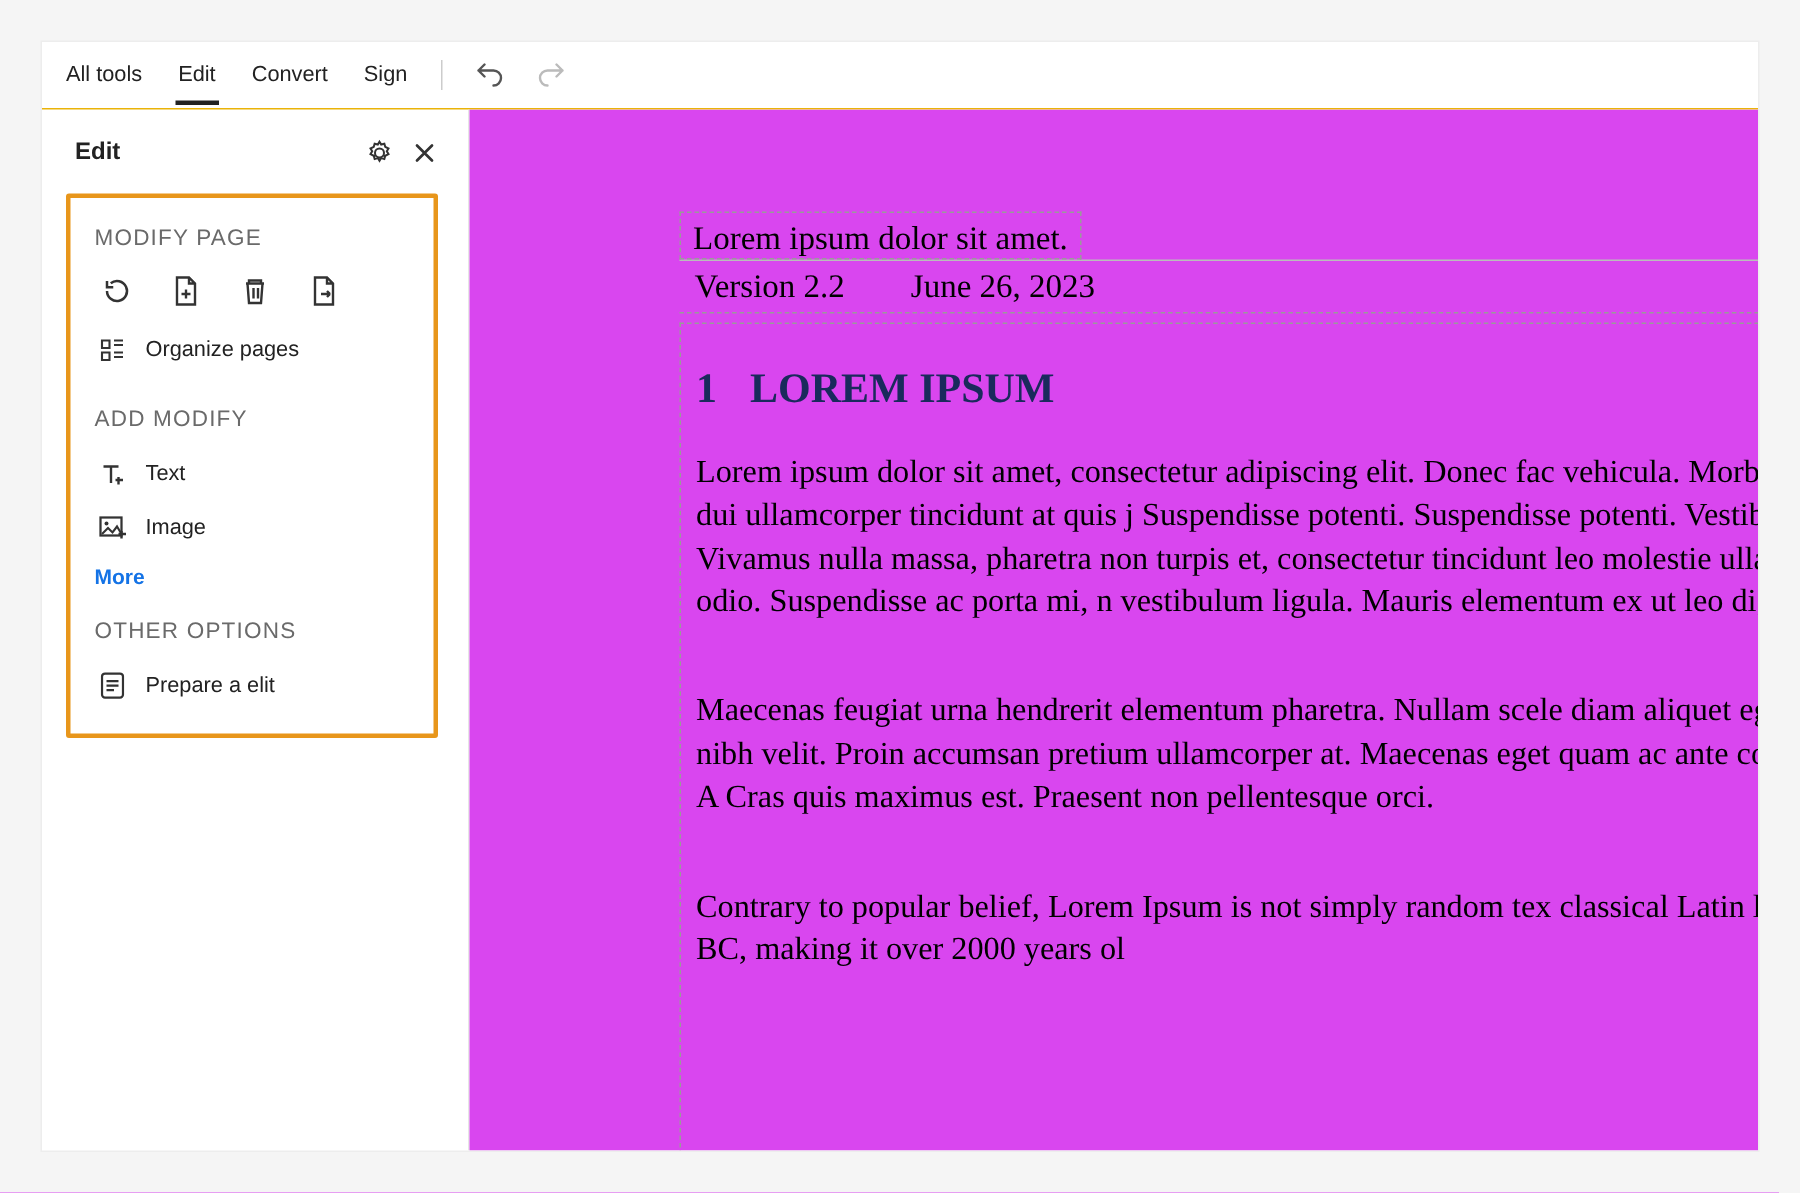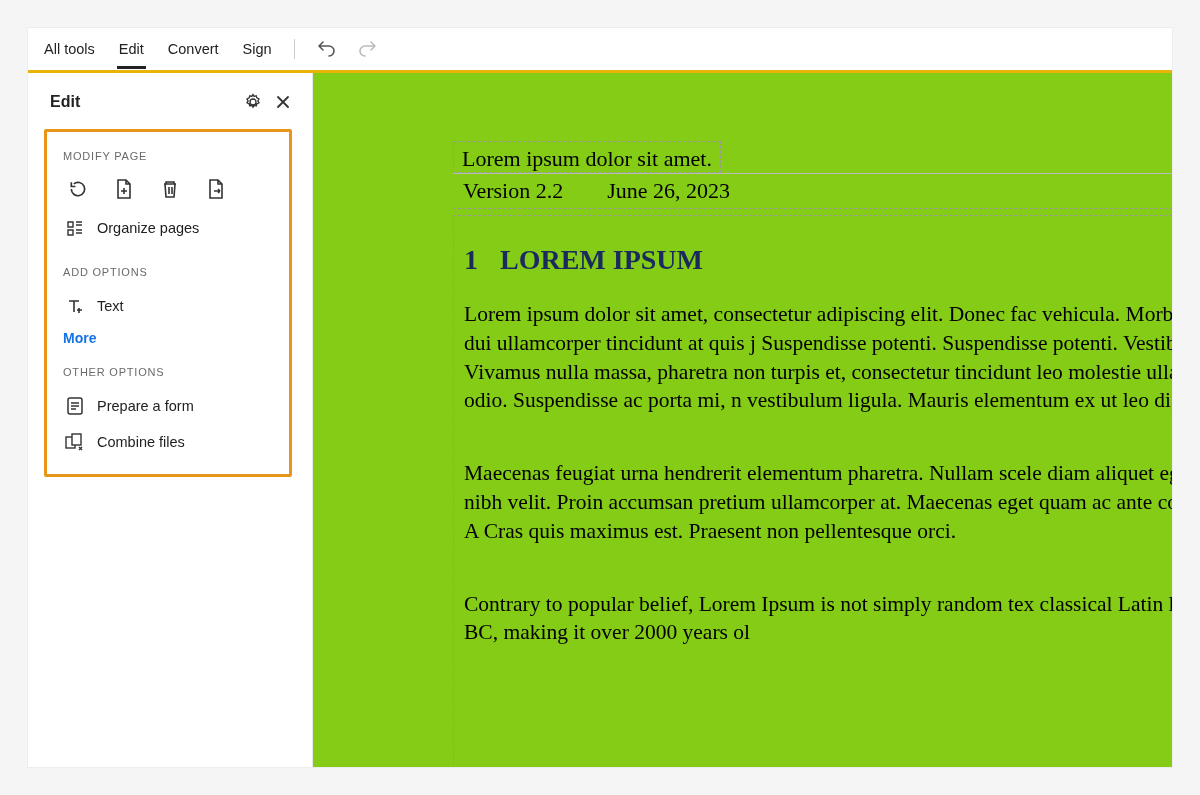--- a/index.html
+++ b/index.html
@@ -19,21 +19,21 @@
     flex-direction: column;
     box-shadow: 0 0 0 1px rgba(0,0,0,0.03);
   }
   
   .menubar {
     height: 45px;
     display: flex;
     align-items: center;
     padding: 0 14px;
     gap: 20px;
-    border-bottom: 3px solid #eab308;
+    border-bottom: 1px solid #eab308;
     font-size: 14.5px;
     color: #222;
   }
   .menubar .mitem { cursor: pointer; padding: 10px 2px; position: relative;}
   .menubar .mitem.active::after{
     content:""; position:absolute; left:0; right:0; bottom:-2px; height:3px; background:#222;
   }
   .menubar .divider { width:1px; height:20px; background:#ccc; margin:0 0px;}
   .menubar .histbtn { width:22px; height:22px; display:flex; align-items:center; justify-content:center; cursor:pointer; color:#555;}
   .menubar .histbtn.disabled{ color:#bbb;}
@@ -53,21 +53,21 @@
   }
   .sidehdr .title { font-size:16px; font-weight:700; color:#222; flex:1;}
   .sidehdr .ibtn { width:22px; height:22px; display:flex; align-items:center; justify-content:center; cursor:pointer; color:#333;}
   .highlight-box {
     border: 3px solid #e8961b;
     margin: 2px 20px 0 16px;
     padding: 8px 6px 14px 12px;
     border-radius: 2px;
   }
   .section-label {
-    font-size: 11px;
+    font-size: 15px;
     letter-spacing: 0.8px;
     color:#6a6a6a;
     margin: 10px 0 10px 4px;
   }
   .iconrow {
     display:flex; gap:24px; padding: 6px 4px 10px 8px;
   }
   .iconbtn {
     width:22px; height:22px; display:flex; align-items:center; justify-content:center;
     cursor:pointer; color:#333;
@@ -104,21 +104,21 @@
     border-top:1px solid #ccc; border-bottom:1px solid #ccc;
   }
   .fbtn {
     width:30px; height:32px; border-radius:4px;
     display:flex; align-items:center; justify-content:center;
     cursor:pointer; color:#333; margin:0 1px;
   }
   .fbtn.active { background:#1473e6; color:#fff; }
   
   .docwrap {
-    flex:1; overflow:hidden; background:#84cc16;
+    flex:1; overflow:hidden; background:#d946ef;
     position:relative;
   }
   .page {
     position:absolute;
     left:140px; top:68px;
     width: 900px;
     font-family: "Times New Roman", Times, serif;
     color:#000;
   }
   .editbox {
@@ -203,51 +203,52 @@
         </div>
         <div class="listitem">
           <span class="li-icon">
             <svg width="18" height="18" viewBox="0 0 18 18">
                 <path fill="none" stroke="currentColor" stroke-width="1.4" d="M2 3h5v5H2zM10 3h6M10 6h6M2 11h5v5H2zM10 11h6M10 14h6"></path>
               </svg>
           </span>
           <span>Organize pages</span>
         </div>
 
-        <div class="section-label" style="margin-top:20px">ADD OPTIONS</div>
+        <div class="section-label" style="margin-top:20px">ADD MODIFY</div>
         <div class="listitem">
           <span class="li-icon">
             <svg width="18" height="18" viewBox="0 0 18 18">
                 <path fill="none" stroke="currentColor" stroke-width="1.6" d="M3 4h10M8 4v11"></path>
                 <path stroke="currentColor" stroke-width="1.6" d="M13 11v5M11 13h5"></path>
               </svg>
           </span>
           <span>Text</span>
+        </div>
+        <div class="listitem">
+          <span class="li-icon">
+            <svg width="18" height="16" viewBox="0 0 18 16">
+                <rect x="1" y="1" width="14" height="12" fill="none" stroke="currentColor" stroke-width="1.5"></rect>
+                <circle cx="5" cy="5" r="1.3" fill="currentColor"></circle>
+                <path d="M2 12l4-4 3 3 3-4 3 5" fill="none" stroke="currentColor" stroke-width="1.4"></path>
+                <path stroke="currentColor" stroke-width="1.6" d="M15 11v5M13 13h5" transform="translate(0,-1)"></path>
+              </svg>
+          </span>
+          <span>Image</span>
         </div>
         <div class="morelink">More</div>
 
         <div class="section-label" style="margin-top:16px">OTHER OPTIONS</div>
         <div class="listitem">
           <span class="li-icon">
             <svg width="16" height="18" viewBox="0 0 16 18">
                 <rect x="1" y="1" width="14" height="16" rx="2" fill="none" stroke="currentColor" stroke-width="1.5"></rect>
                 <path stroke="currentColor" stroke-width="1.5" d="M4 6h8M4 9h8M4 12h5"></path>
               </svg>
           </span>
-          <span>Prepare a form</span>
-        </div>
-        <div class="listitem">
-          <span class="li-icon">
-            <svg width="20" height="18" viewBox="0 0 20 18">
-                <rect x="1" y="4" width="9" height="11" fill="none" stroke="currentColor" stroke-width="1.4"></rect>
-                <rect x="7" y="1" width="9" height="11" fill="#fff" stroke="currentColor" stroke-width="1.4"></rect>
-                <path stroke="currentColor" stroke-width="1.4" d="M14 14l3 3m0-3-3 3"></path>
-              </svg>
-          </span>
-          <span>Combine files</span>
+          <span>Prepare a elit</span>
         </div>
       </div>
     </div>
 
     <div class="floatbar">
       <div class="fbtn active">
         <svg width="16" height="16" viewBox="0 0 16 16">
             <path fill="currentColor" d="M3 2l10 6-4 1 2 4-2 1-2-4-3 3z"></path>
           </svg>
       </div>

